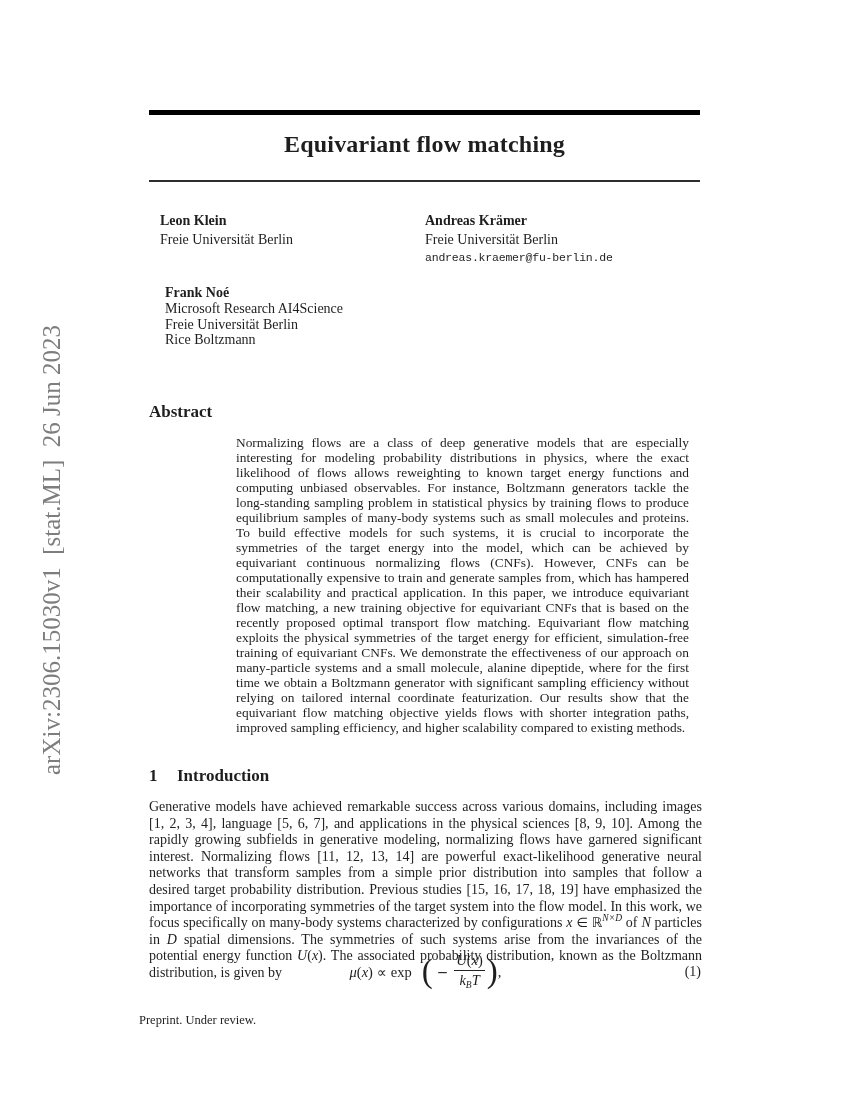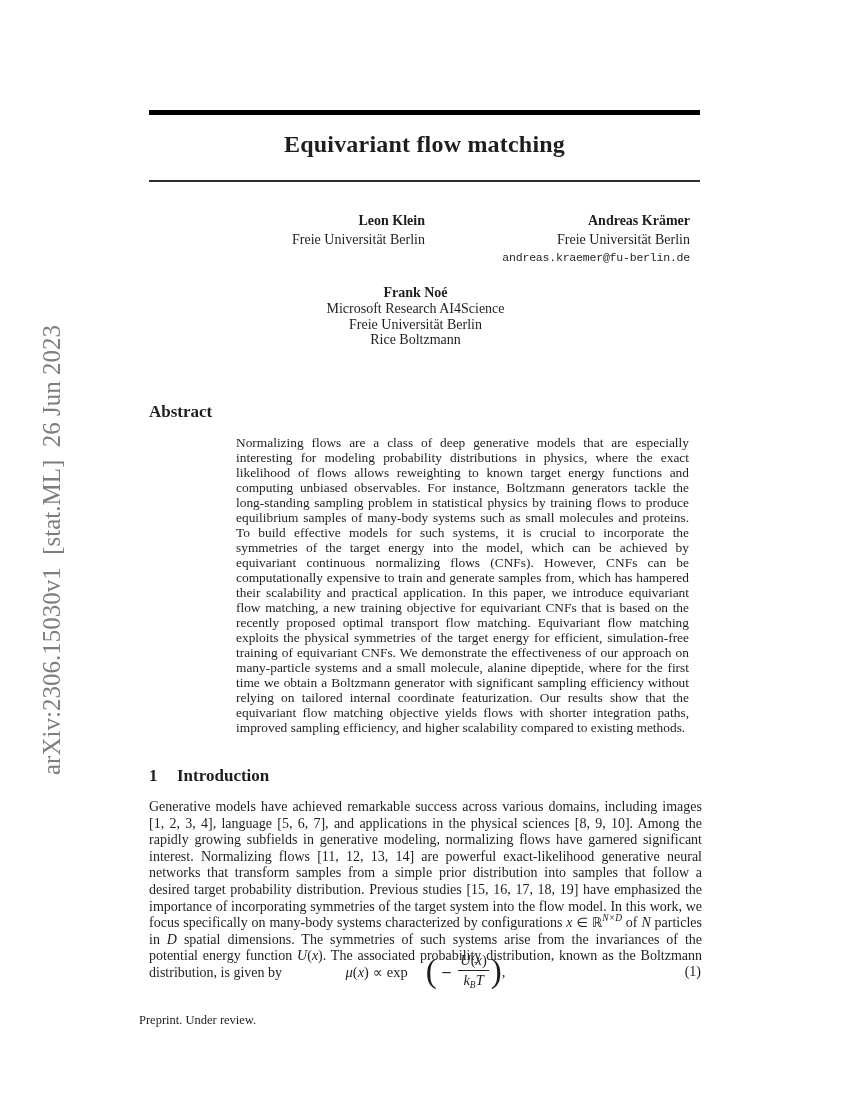--- a/index.html
+++ b/index.html
@@ -14,24 +14,24 @@
   .rule-thick{position:absolute;left:149px;top:110px;width:551px;height:4.5px;background:#000;}
   .rule-thin{position:absolute;left:149px;top:180px;width:551px;height:2px;background:#2e2e2e;}
   .paper-title{
     position:absolute;left:149px;top:131px;width:551px;
     text-align:center;font-size:24px;font-weight:bold;letter-spacing:0.2px;
   }
   .authors-row{
     position:absolute;left:160px;top:212px;width:530px;
     display:flex;
   }
-  .author-col{flex:1 1 50%;text-align:right;font-size:14px;line-height:18.5px;}
+  .author-col{flex:1 1 50%;text-align:left;font-size:14px;line-height:18.5px;}
   .author-noe{
-    position:absolute;left:140px;top:285px;width:551px;
-    text-align:center;font-size:14px;line-height:15.8px;
+    position:absolute;left:165px;top:285px;width:551px;
+    font-size:14px;line-height:15.8px;
   }
   .author-name{font-weight:bold;}
   .author-email{font-family:"Liberation Mono","DejaVu Sans Mono",monospace;font-size:11.5px;letter-spacing:-0.2px;}
   .abstract-heading{
     position:absolute;left:149px;top:402px;width:551px;
     text-align:left;font-size:17px;font-weight:bold;
   }
   .abstract-body{
     position:absolute;left:200px;top:435px;width:453px;
     font-size:13.4px;line-height:15px;text-align:justify;margin-left:36px;
@@ -52,21 +52,21 @@
   .equation-row{
     position:absolute;left:149px;top:946px;width:553px;height:52px;
   }
   .eq-center{
     position:absolute;left:0;top:0;width:100%;height:100%;
     display:flex;align-items:center;justify-content:center;
     font-size:14.5px;
   }
   .mi{font-style:italic;}
   .msym{font-family:"DejaVu Sans",sans-serif;font-size:0.95em;padding:0 4px;}
-  .eq-exp{padding-right:18px;}
+  .eq-exp{padding-right:10px;}
   .bigparen{font-size:33px;font-weight:normal;line-height:0;position:relative;top:-1px;font-family:"Liberation Serif",serif;}
   .frac{display:inline-block;vertical-align:middle;text-align:center;margin:0 2px;position:relative;top:-1px;}
   .frac .num{display:block;border-bottom:1.2px solid #222;padding:0 2px 1px 2px;}
   .frac .den{display:block;padding:1px 2px 0 2px;}
   .sub-b{font-size:9.5px;font-style:italic;vertical-align:-3px;}
   .eq-number{
     position:absolute;right:1px;top:50%;transform:translateY(-50%);
     font-size:14px;
   }
   .footer-note{

